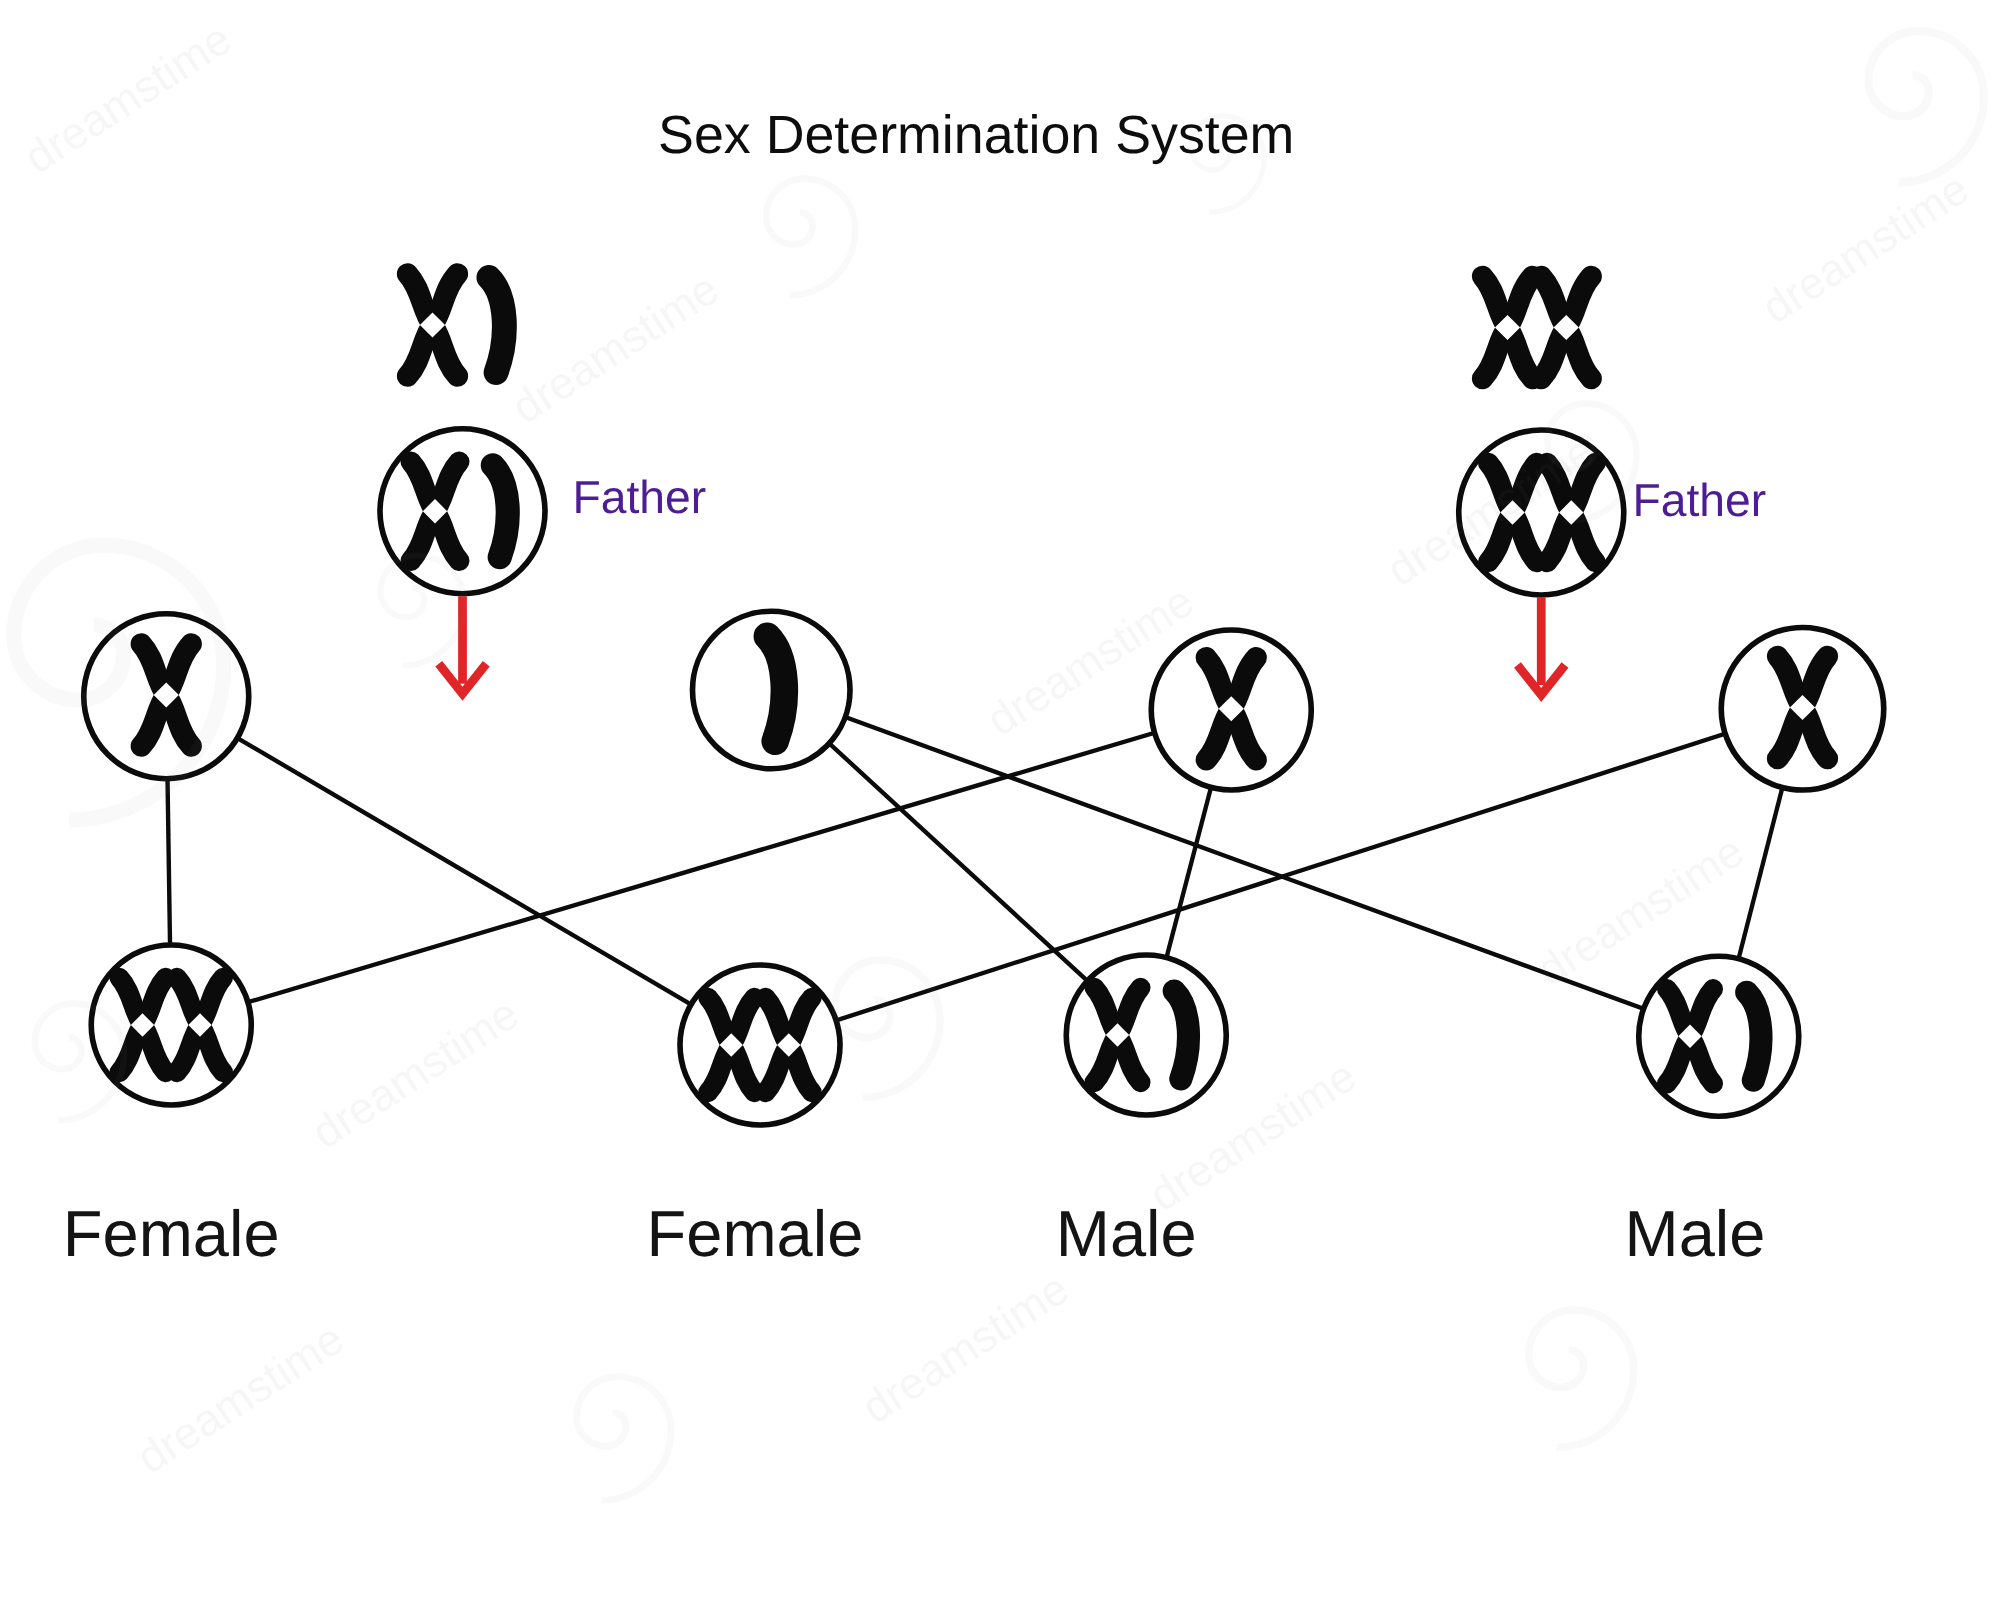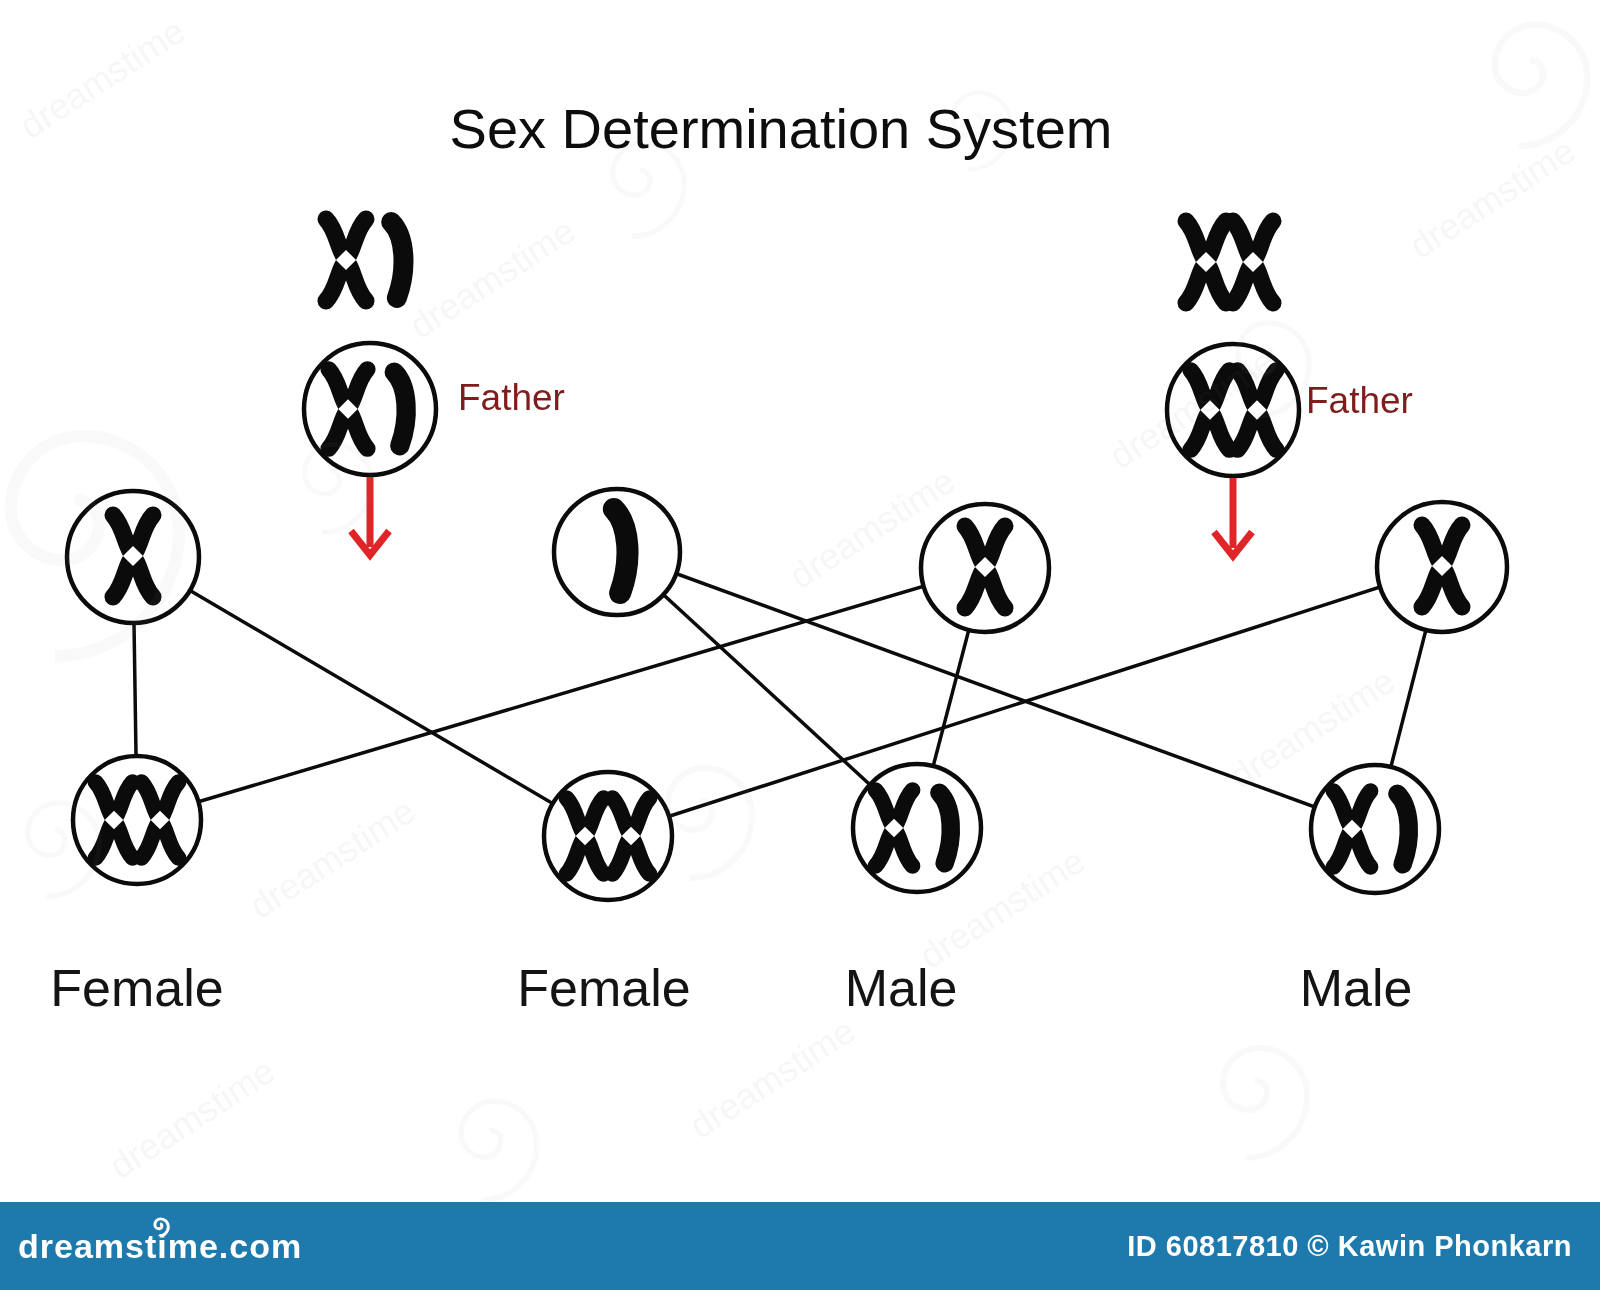--- a/index.html
+++ b/index.html
@@ -7,23 +7,23 @@
          font-family:"Liberation Sans",sans-serif;}
   .stage svg.main{position:absolute;left:0;top:0;}
   .chrom{fill:none;stroke:#0b0b0b;stroke-width:18;stroke-linecap:round;}
   .chromy{stroke-width:21;}
   .dia{fill:#ffffff;}
   .ring{fill:#ffffff;stroke:#0b0b0b;stroke-width:4.5;}
   .xline{stroke:#0b0b0b;stroke-width:3.5;}
   .arrow{fill:none;stroke-width:7;}
   .wm-sp{stroke:#8a8a8a;opacity:0.055;fill:none;stroke-width:3;}
   .wm-tx{font-family:"Liberation Sans",sans-serif;font-size:36px;fill:#777777;opacity:0.06;}
-  .title{position:absolute;left:781px;top:96px;transform:translateX(-50%);
-         font-size:56px;color:#0d0d0d;white-space:nowrap;}
-  .plabel{position:absolute;font-size:37px;color:#7f1d1d;white-space:nowrap;}
+  .title{position:absolute;left:781px;top:84px;transform:translateX(-50%);
+         font-size:43px;color:#0d0d0d;white-space:nowrap;}
+  .plabel{position:absolute;font-size:37px;color:#4c1d95;white-space:nowrap;}
   .plabel.father{left:458px;top:377px;}
   .plabel.mother{left:1306px;top:380px;}
   .slabel{position:absolute;transform:translateX(-50%);font-size:52px;color:#141414;white-space:nowrap;}
   .slabel.o1{left:137px;top:958px;}
   .slabel.o2{left:604px;top:958px;}
   .slabel.o3{left:901px;top:958px;}
   .slabel.o4{left:1356px;top:958px;}
   .bar{position:absolute;left:0;top:1202px;width:1600px;height:88px;background:#1e7aad;
        display:flex;align-items:center;justify-content:space-between;
        padding:0 28px 0 18px;box-sizing:border-box;}
@@ -154,21 +154,14 @@
   </svg>
 
   <div class="title">Sex Determination System</div>
   <div class="plabel father">Father</div>
   <div class="plabel mother">Father</div>
   <div class="slabel o1">Female</div>
   <div class="slabel o2">Female</div>
   <div class="slabel o3">Male</div>
   <div class="slabel o4">Male</div>
 
-  <div class="bar">
-    <span class="logo">dreamstime.com</span>
-    <svg class="logo-spiral" width="26" height="26" viewBox="0 0 26 26">
-      <use href="#spiral" transform="translate(14,14) scale(0.32)" stroke="#ffffff" stroke-width="9" fill="none"></use>
-    </svg>
-    <span class="credit">ID 60817810 © Kawin Phonkarn</span>
-  </div>
 
 </div>
 
 </body></html>

